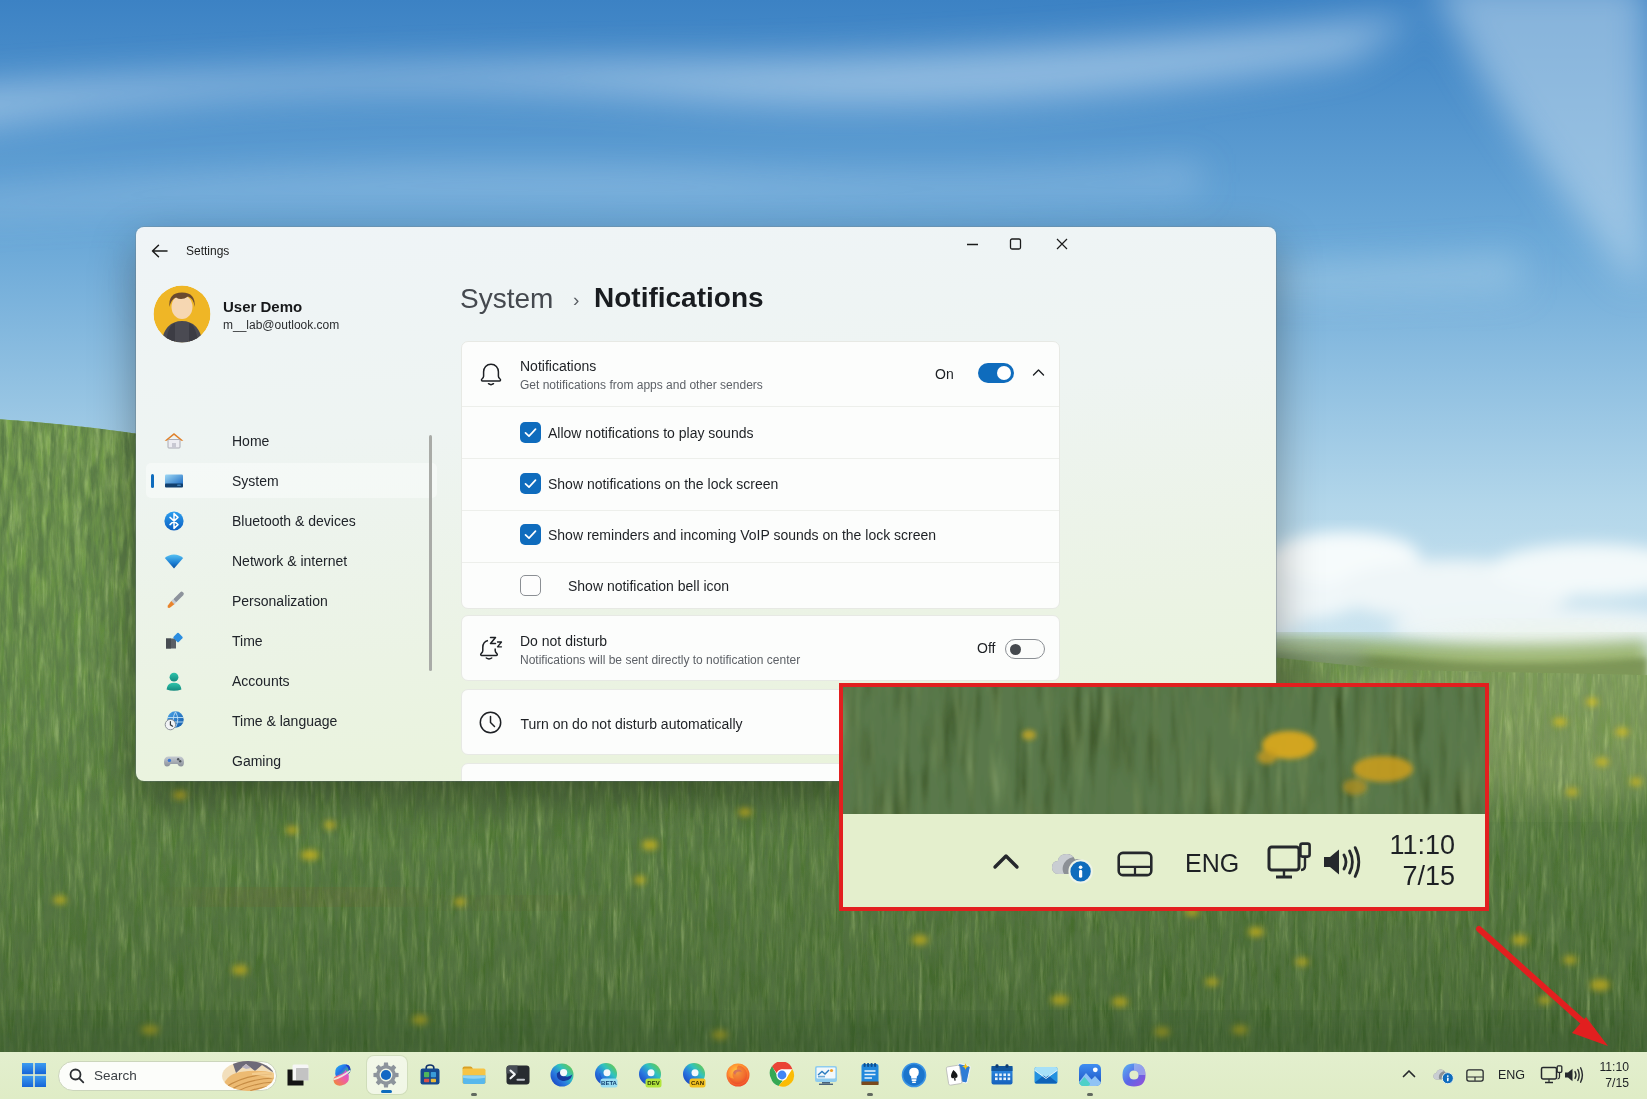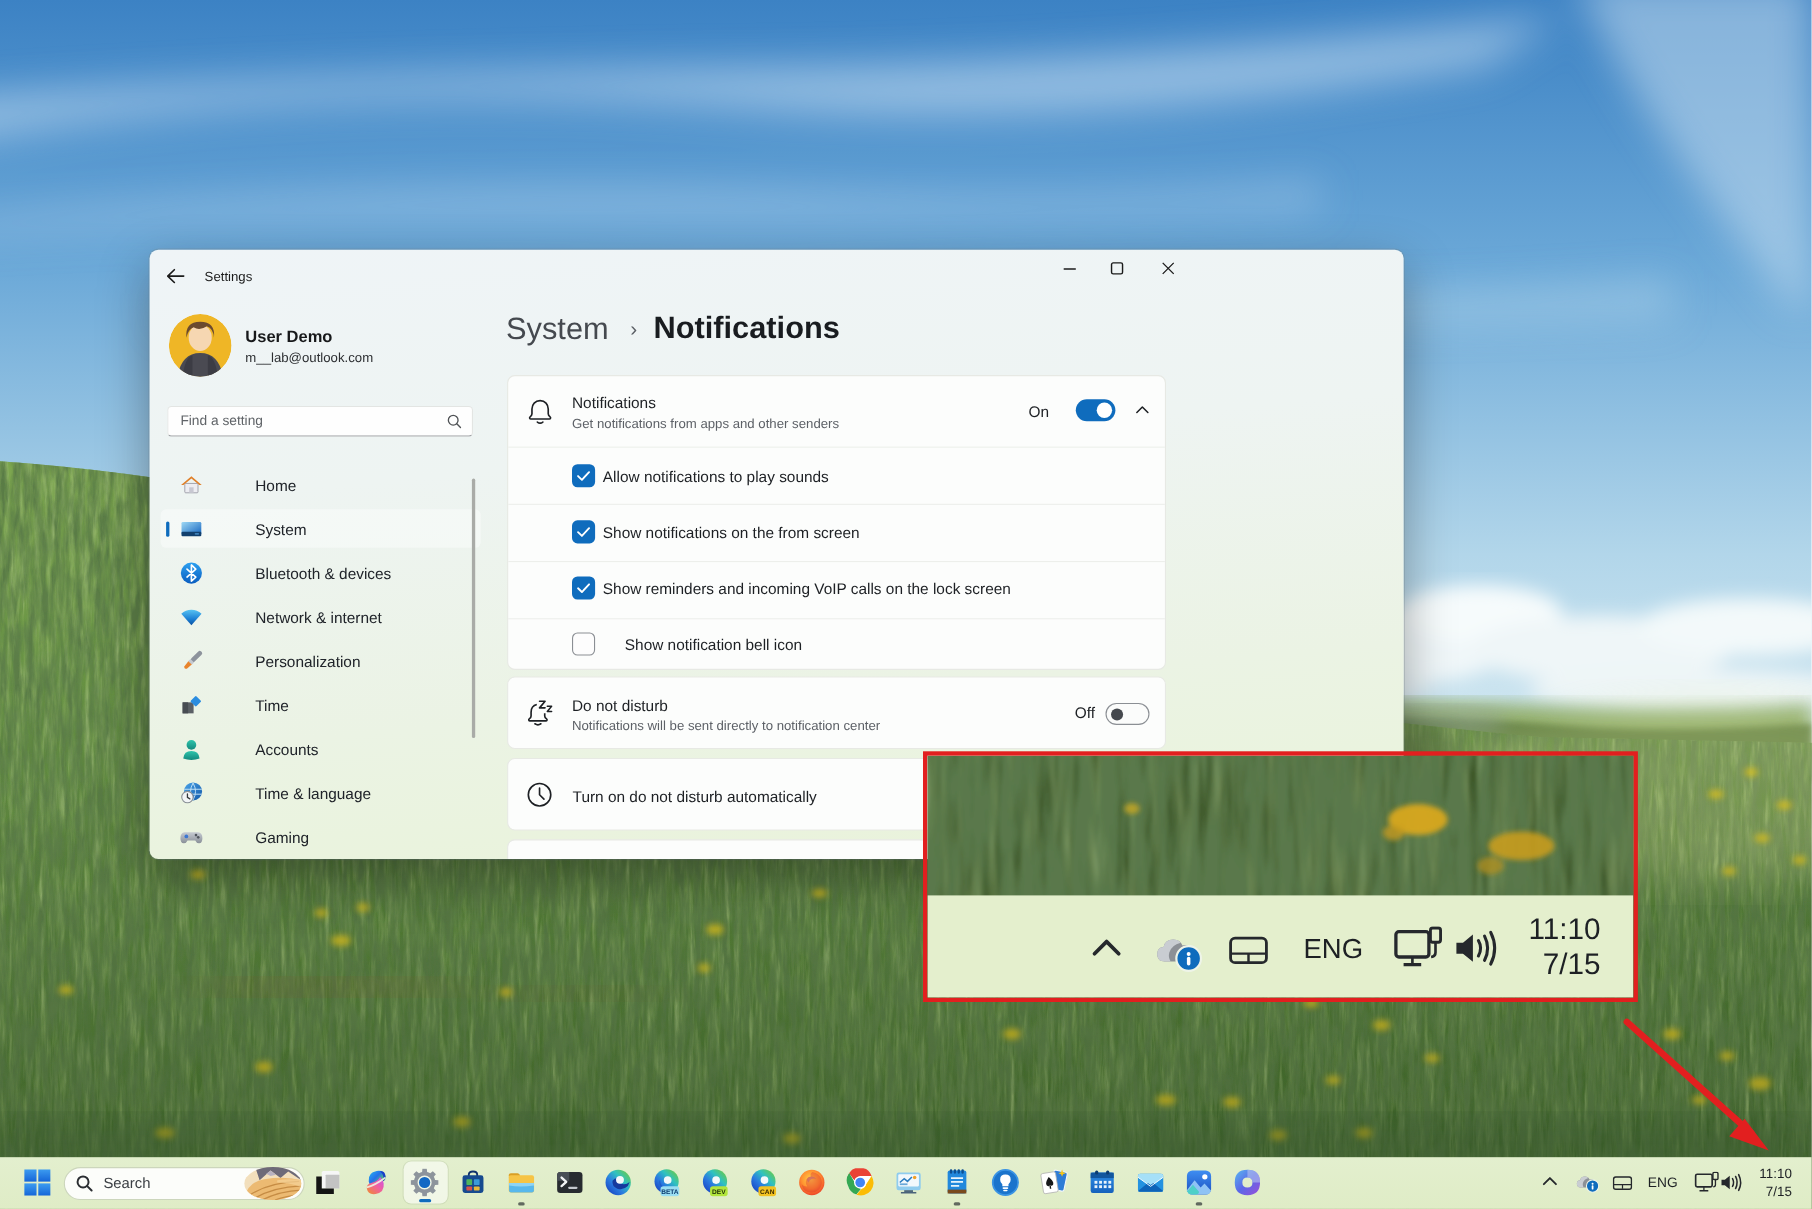--- a/index.html
+++ b/index.html
@@ -179,27 +179,20 @@
       <path d="M8,58 Q12,36 29,36 Q46,36 50,58 Z" fill="#4a4a52"></path>
       <path d="M13,58 Q15,40 22,38 L22,58 Z" fill="#3c3c44"></path>
       <path d="M45,58 Q43,40 36,38 L36,58 Z" fill="#3c3c44"></path>
       <ellipse cx="29" cy="22" rx="10.5" ry="12" fill="#f6d7b2"></ellipse>
       <path d="M16.5,22 Q15,7.5 29,7.5 Q43,7.5 41.5,22 Q41,13.5 35,11.5 Q28.5,16 23,12.5 Q18,14.5 16.5,22 Z" fill="#6b4a2f"></path>
     </g>
   </svg>
   <div class="abs" style="left:87px;top:71px;font-size:15px;font-weight:bold;color:#17181a;">User Demo</div>
   <div class="abs" style="left:87px;top:91px;font-size:12px;color:#2c2e31;">m__lab@outlook.com</div>
 
-  <div class="abs" style="left:16px;top:142px;width:278px;height:28px;background:#fefefe;border:1px solid #e3e5e3;border-bottom-color:#9a9da0;border-radius:4px;box-sizing:border-box;">
-    <div style="position:absolute;left:11px;top:5px;font-size:12.5px;color:#606468;">Find a setting</div>
-    <svg style="position:absolute;right:9px;top:6px;" width="14" height="14" viewBox="0 0 14 14">
-      <circle cx="6" cy="6" r="4.4" fill="none" stroke="#4f5255" stroke-width="1.2"></circle>
-      <path d="M9.3,9.3 L12.6,12.6" stroke="#4f5255" stroke-width="1.2" stroke-linecap="round"></path>
-    </svg>
-  </div>
 
   <div class="abs" style="left:10px;top:236px;width:291px;height:35px;background:rgba(255,255,255,0.42);border-radius:5px;"></div>
   <div class="abs" style="left:14.5px;top:246.5px;width:3px;height:14px;border-radius:2px;background:#0f6cbd;"></div>
 
   <svg class="navic" style="top:203px;" viewBox="0 0 22 22">
     <rect x="5" y="9.5" width="12" height="8.5" rx="0.8" fill="#ededf2" stroke="#9a9aa4" stroke-width="0.8"></rect>
     <rect x="9" y="13" width="4" height="5" fill="#c8c8d2"></rect>
     <path d="M1.6,10.8 L11,3 L20.4,10.8 L18.2,10.8 L11,4.9 L3.8,10.8 Z" fill="#e0802a"></path>
   </svg>
 
@@ -333,22 +326,22 @@
   <svg class="abs" style="left:383.5px;top:195px;" width="21" height="21" viewBox="0 0 21 21">
       <path d="M5.5,10.8 L9,14.2 L15.5,7.2" fill="none" stroke="#fff" stroke-width="1.7" stroke-linecap="round" stroke-linejoin="round"></path>
     </svg>
   <svg class="abs" style="left:383.5px;top:246px;" width="21" height="21" viewBox="0 0 21 21">
       <path d="M5.5,10.8 L9,14.2 L15.5,7.2" fill="none" stroke="#fff" stroke-width="1.7" stroke-linecap="round" stroke-linejoin="round"></path>
     </svg>
   <svg class="abs" style="left:383.5px;top:297px;" width="21" height="21" viewBox="0 0 21 21">
       <path d="M5.5,10.8 L9,14.2 L15.5,7.2" fill="none" stroke="#fff" stroke-width="1.7" stroke-linecap="round" stroke-linejoin="round"></path>
     </svg>
   <div class="abs t14" style="left:412px;top:198px;">Allow notifications to play sounds</div>
-  <div class="abs t14" style="left:412px;top:249px;">Show notifications on the from screen</div>
-  <div class="abs t14" style="left:412px;top:300px;">Show reminders and incoming VoIP calls on the lock screen</div>
+  <div class="abs t14" style="left:412px;top:249px;">Show notifications on the lock screen</div>
+  <div class="abs t14" style="left:412px;top:300px;">Show reminders and incoming VoIP sounds on the lock screen</div>
   <div class="abs t14" style="left:412px;top:351px;margin-left:20px;">Show notification bell icon</div>
 
   <div class="card" style="top:388px;height:66px;"></div>
   <svg class="abs" style="left:342px;top:407px;" width="26" height="28" viewBox="0 0 26 28">
     <path d="M10,6.5 C6.8,7.3 4.8,10 4.8,13.4 L4.8,16.8 C4.8,18 4.1,18.8 3.1,19.6 C2.3,20.2 2.7,21.4 3.8,21.4 L18.2,21.4 C19.3,21.4 19.7,20.2 18.9,19.6 C17.9,18.8 17.2,18 17.2,16.8 L17.2,14.5" fill="none" stroke="#1d2024" stroke-width="1.5"></path>
     <path d="M8.3,24 Q11,25.8 13.7,24" fill="none" stroke="#1d2024" stroke-width="1.5" stroke-linecap="round"></path>
     <path d="M12.5,3.5 L17.5,3.5 L12.5,9.5 L17.5,9.5" fill="none" stroke="#1d2024" stroke-width="1.5" stroke-linejoin="round" stroke-linecap="round"></path>
     <path d="M19.5,8 L23.5,8 L19.5,12.8 L23.5,12.8" fill="none" stroke="#1d2024" stroke-width="1.3" stroke-linejoin="round" stroke-linecap="round"></path>
   </svg>
   <div class="abs t14" style="left:384px;top:406px;">Do not disturb</div>

